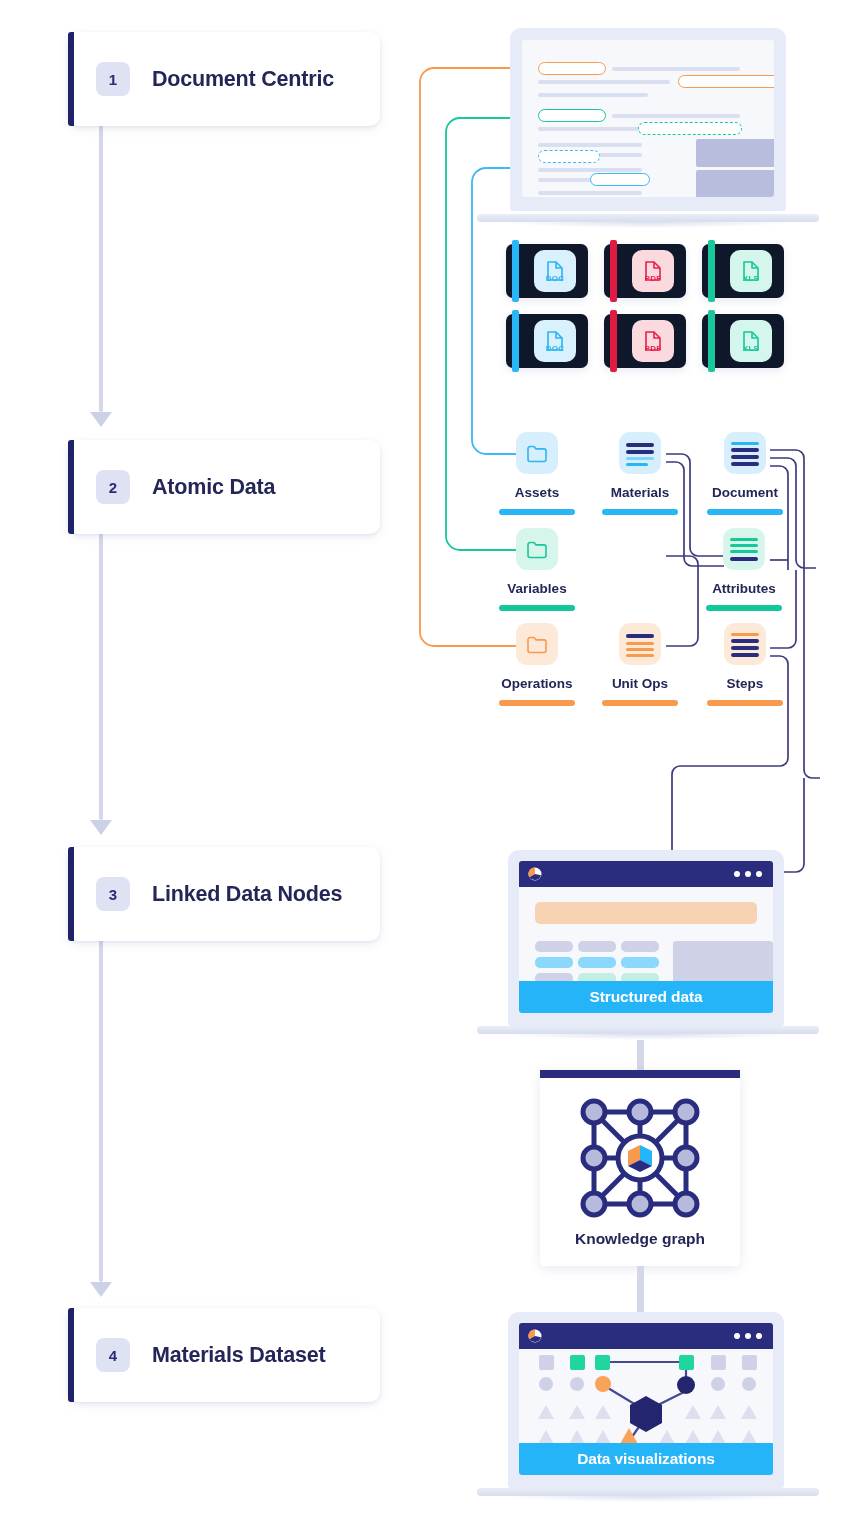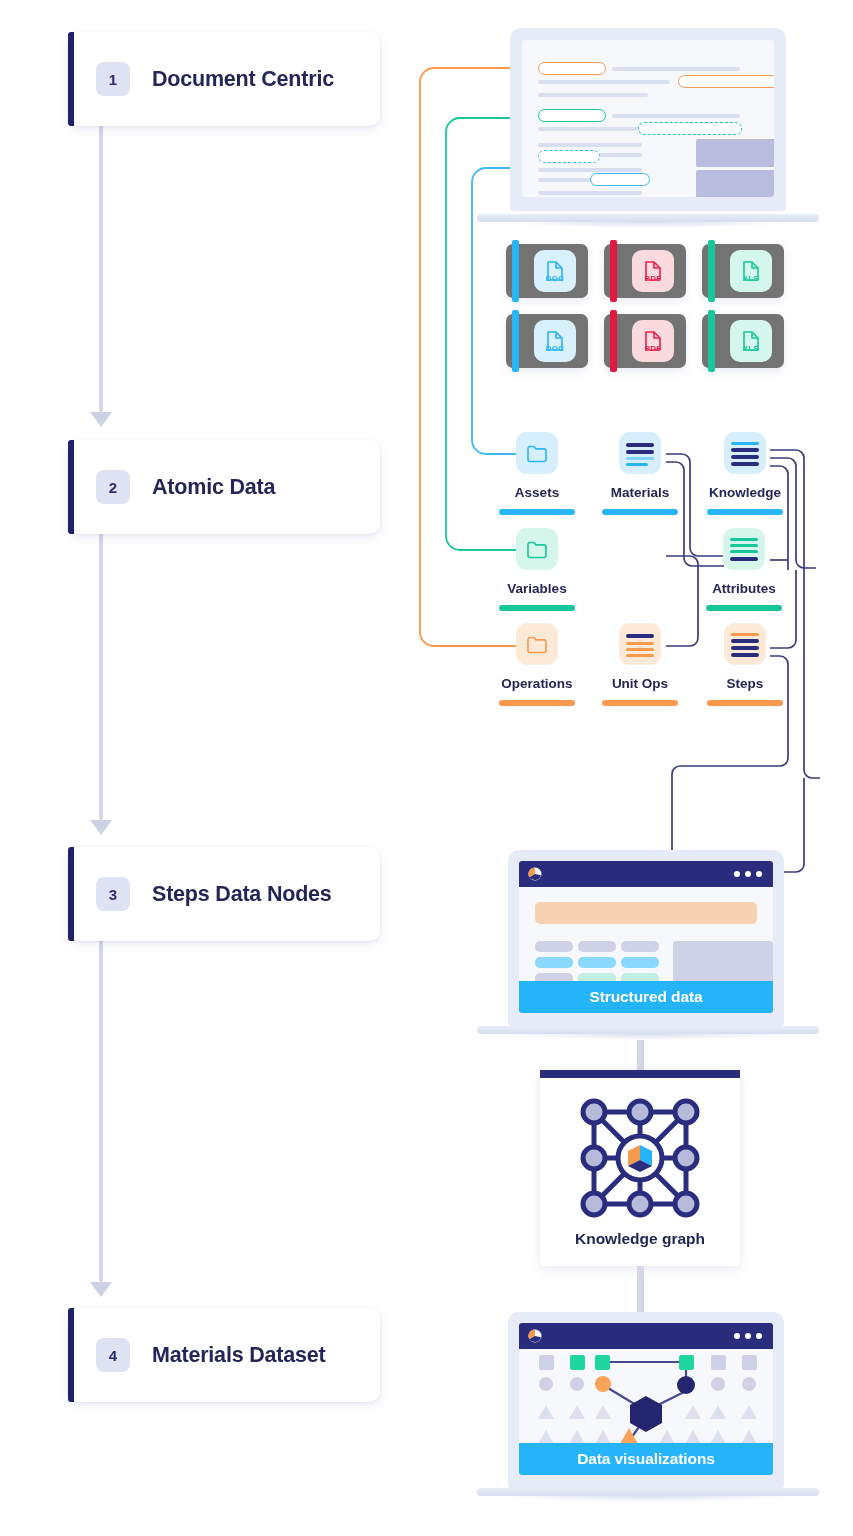--- a/index.html
+++ b/index.html
@@ -78,21 +78,21 @@
   .hl{position:absolute;height:13px;border-radius:7px;box-sizing:border-box;background:#fff;}
   .hl.orange{border:1.6px solid #f79a4e;}
   .hl.green{border:1.6px solid #19c79a;}
   .hl.blue{border:1.6px solid #3cb8f5;}
   .hl.green-d{border:1.6px dashed #19c79a;}
   .hl.blue-d{border:1.6px dashed #3cb8f5;}
 
   
   .fcard{
     position:absolute;width:82px;height:54px;
-    background:#737373;border-radius:7px;
+    background:#0f172a;border-radius:7px;
     box-shadow:0 3px 9px rgba(100,110,160,.14);
   }
   .fcard .spine{position:absolute;left:6px;top:-4px;width:7px;height:62px;border-radius:2px;}
   .fcard .ficon{
     position:absolute;left:28px;top:6px;width:42px;height:42px;border-radius:10px;
     display:flex;align-items:center;justify-content:center;
   }
   .ftag{font-size:8px;font-weight:700;letter-spacing:.3px;}
 
   
@@ -167,21 +167,21 @@
     <div class="step-label">Document Centric</div>
   </div>
   <div class="step-card" style="top:440px;">
     <div class="step-bar"></div>
     <div class="step-num">2</div>
     <div class="step-label">Atomic Data</div>
   </div>
   <div class="step-card" style="top:847px;">
     <div class="step-bar"></div>
     <div class="step-num">3</div>
-    <div class="step-label">Steps Data Nodes</div>
+    <div class="step-label">Linked Data Nodes</div>
   </div>
   <div class="step-card" style="top:1308px;">
     <div class="step-bar"></div>
     <div class="step-num">4</div>
     <div class="step-label">Materials Dataset</div>
   </div>
 
   <svg class="abs" style="left:410px;top:50px;width:140px;height:630px;overflow:visible;" viewBox="0 0 140 630">
 
     <path d="M140 18 H24 A14 14 0 0 0 10 32 V582 A14 14 0 0 0 24 596 H118" fill="none" stroke="#f79a4e" stroke-width="1.8"></path>
@@ -323,21 +323,21 @@
     <div class="nlabel">Materials</div>
     <div class="nbar" style="background:#29b6f6;"></div>
   </div>
   <div class="node" style="left:695px;top:432px;">
     <div class="nbox" style="background:#d7effd;position:relative;">
       <div class="nrow" style="left:7px;top:10px;width:28px;background:#29b6f6;"></div>
       <div class="nrow" style="left:7px;top:16px;width:28px;background:#2a2d7e;height:4px;"></div>
       <div class="nrow" style="left:7px;top:23px;width:28px;background:#2a2d7e;height:4px;"></div>
       <div class="nrow" style="left:7px;top:30px;width:28px;background:#2a2d7e;height:4px;"></div>
     </div>
-    <div class="nlabel">Knowledge</div>
+    <div class="nlabel">Document</div>
     <div class="nbar" style="background:#29b6f6;"></div>
   </div>
 
   <div class="node" style="left:487px;top:528px;">
     <div class="nbox" style="background:#d6f6ec;">
       <svg width="22" height="19" viewBox="0 0 22 19">
           <path d="M2 4.5a2 2 0 0 1 2-2h4l2 2.4h8a2 2 0 0 1 2 2v8.6a2 2 0 0 1-2 2H4a2 2 0 0 1-2-2z" fill="none" stroke="#16c79a" stroke-width="1.6" stroke-linejoin="round"></path>
         </svg>
     </div>
     <div class="nlabel">Variables</div>

